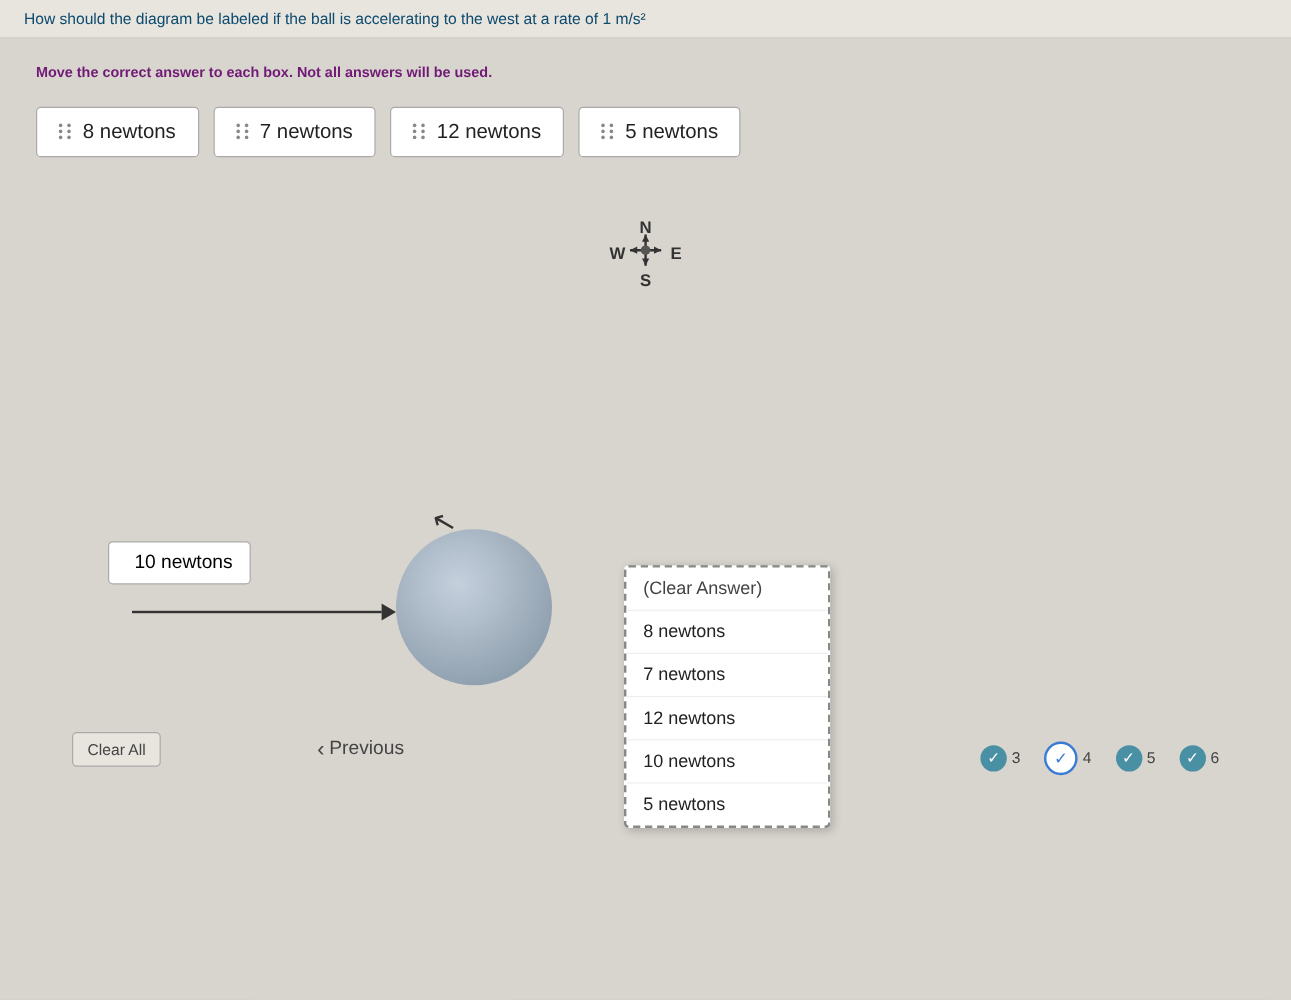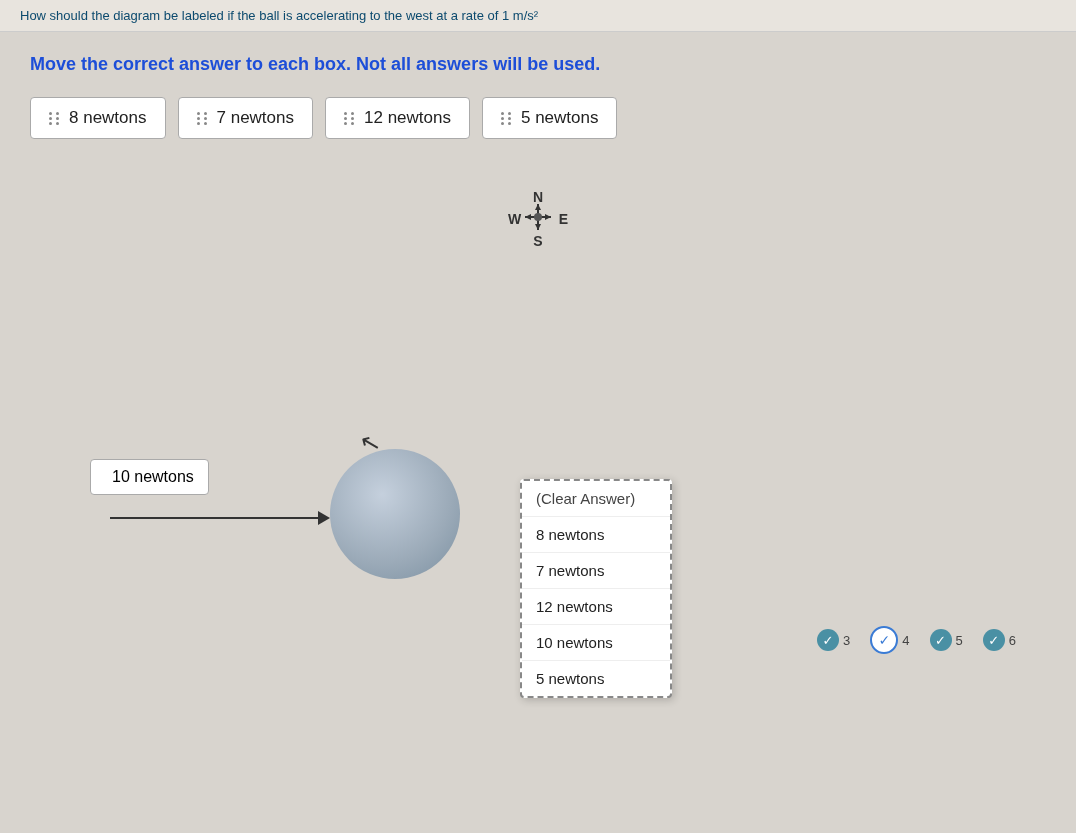--- a/index.html
+++ b/index.html
@@ -20,23 +20,23 @@
       border-bottom: 1px solid #ccc;
     }
 
     .main-content {
       padding: 20px 30px;
       background: #d8d4ce;
       min-height: 100%;
     }
 
     .instructions {
-      font-size: 18px;
+      font-size: 12px;
       font-weight: bold;
-      color: #1d4ed8;
+      color: #701a75;
       margin-bottom: 20px;
       line-height: 1.4;
     }
 
     .answer-bank {
       display: flex;
       gap: 12px;
       margin-bottom: 30px;
       flex-wrap: wrap;
     }
@@ -185,21 +185,21 @@
     }
 
     
     .dropdown-box {
       position: absolute;
       top: 310px;
       left: 490px;
       background: white;
       border: 2px dashed #888;
       border-radius: 4px;
-      width: 152px;
+      width: 172px;
       z-index: 10;
       box-shadow: 2px 2px 8px rgba(0,0,0,0.2);
     }
 
     .dropdown-item {
       padding: 9px 14px;
       font-size: 15px;
       color: #222;
       border-bottom: 1px solid #eee;
       cursor: pointer;
@@ -419,20 +419,27 @@
 
     <div class="dropdown-box">
       <div class="dropdown-item clear">(Clear Answer)</div>
       <div class="dropdown-item">8 newtons</div>
       <div class="dropdown-item">7 newtons</div>
       <div class="dropdown-item">12 newtons</div>
       <div class="dropdown-item">10 newtons</div>
       <div class="dropdown-item">5 newtons</div>
     </div>
 
+    <div class="bottom-controls">
+      <button class="clear-all-btn">Clear All</button>
+      <div class="prev-btn">
+        <span class="chevron">‹</span>
+        <span>Previous</span>
+      </div>
+    </div>
 
     <div class="page-indicators">
 
       <div class="page-indicator">
         <div class="check-icon">✓</div>
         <span class="page-num">3</span>
       </div>
 
       <div class="page-indicator">
         <div class="check-circle active">✓</div>

